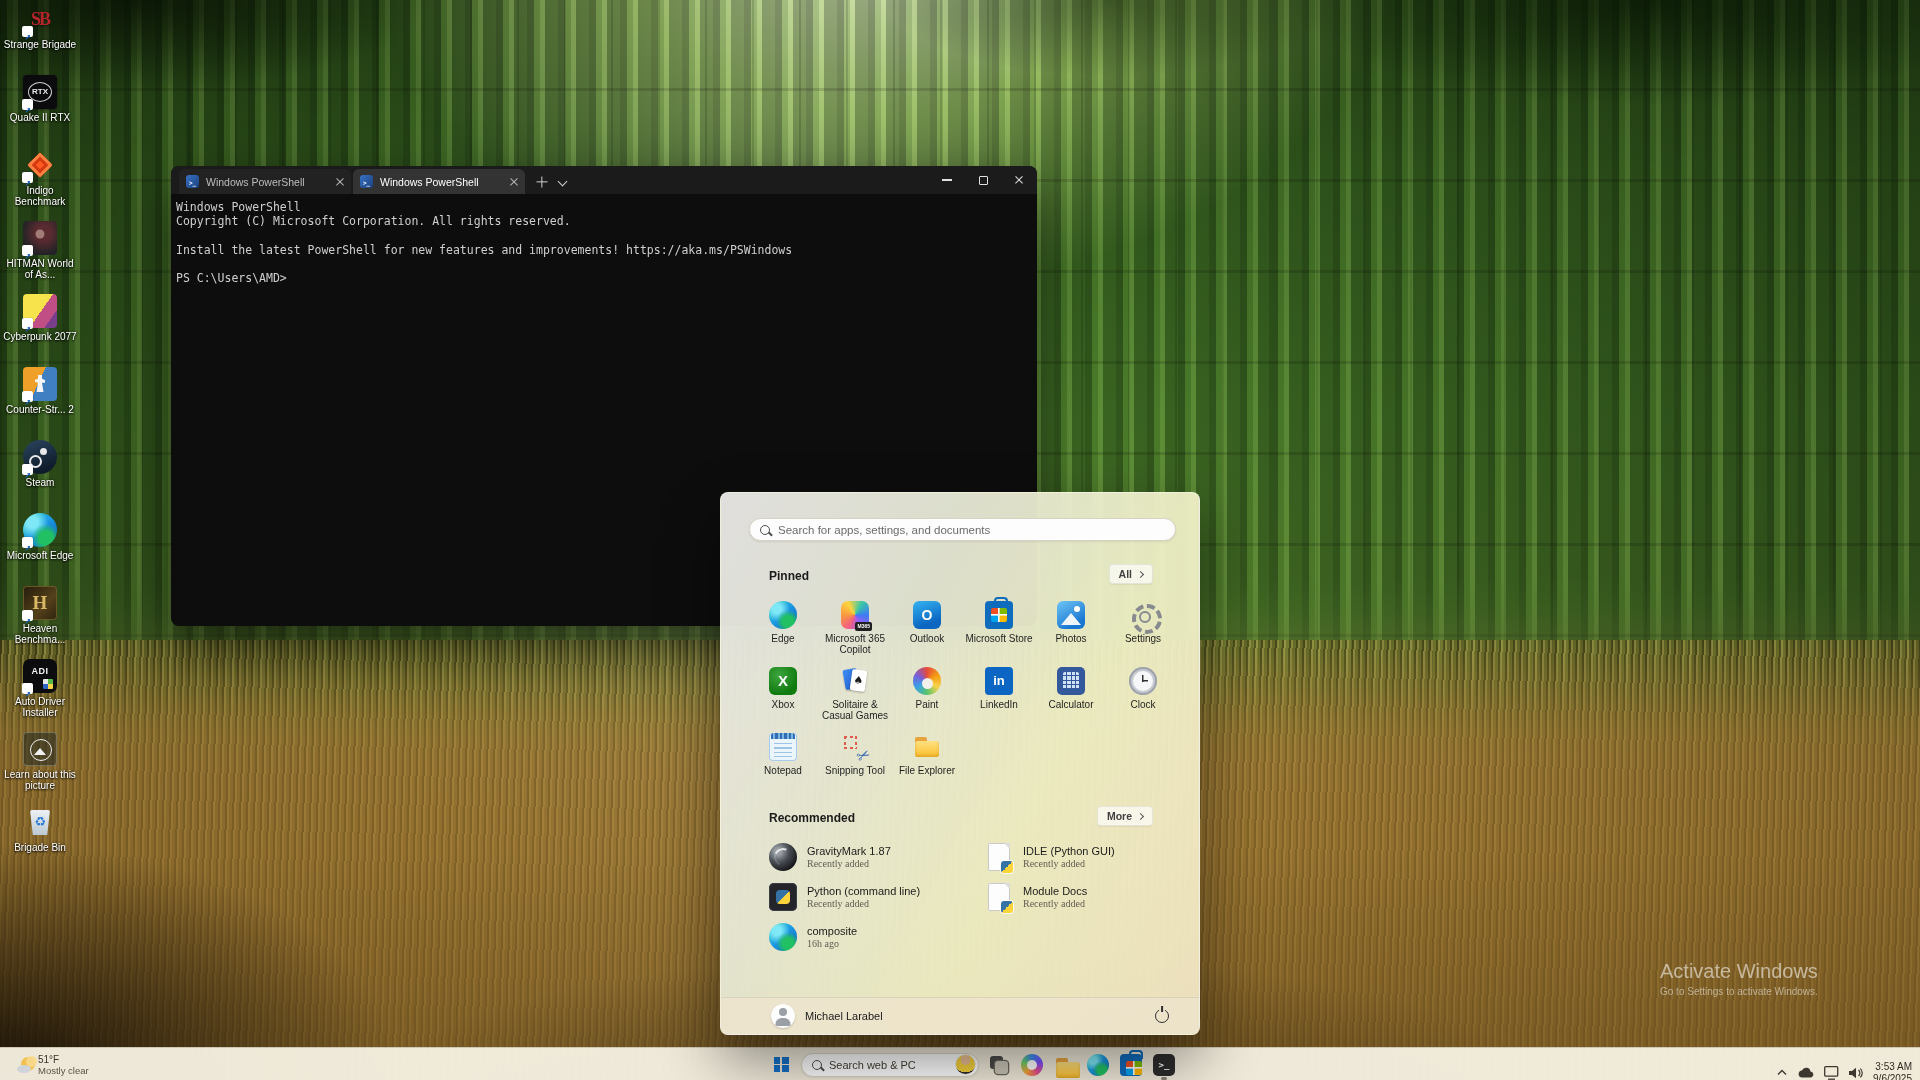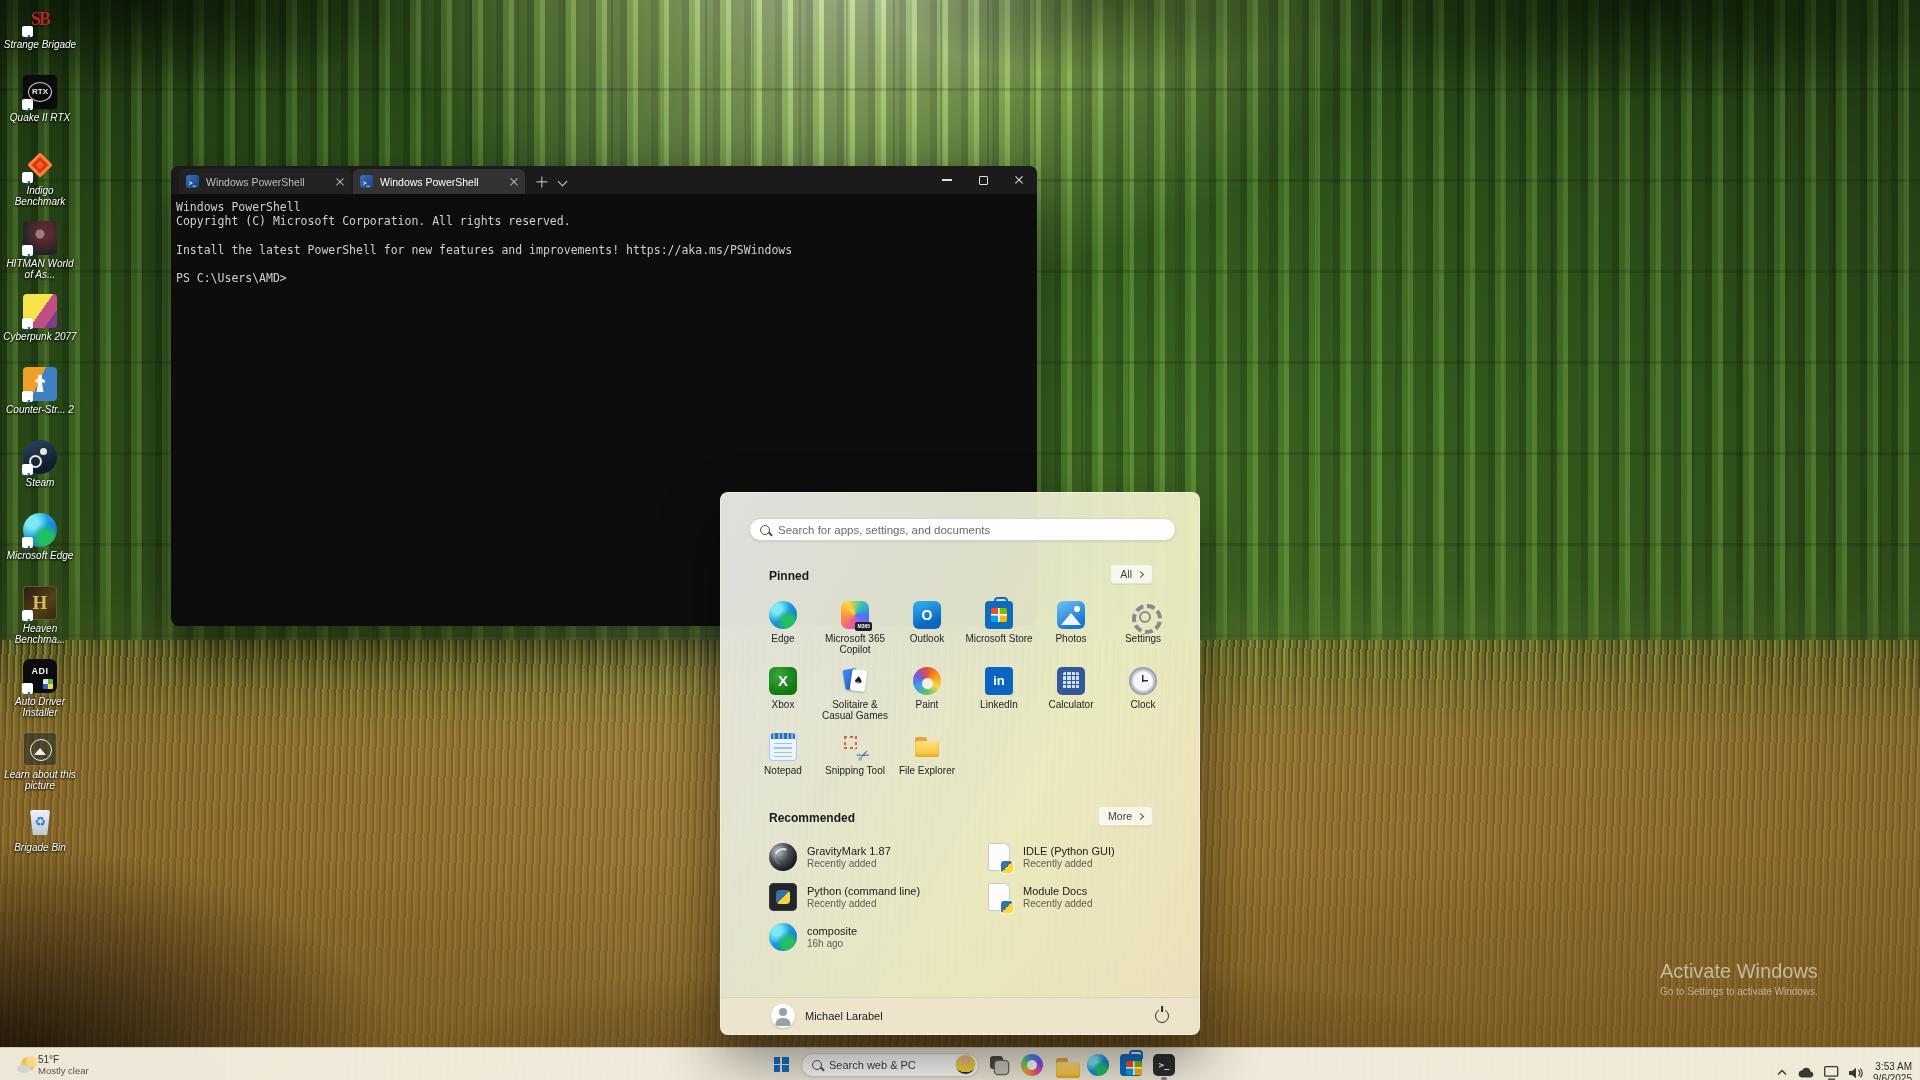--- a/index.html
+++ b/index.html
@@ -26,21 +26,21 @@
   .wp-canopy { background:
       radial-gradient(ellipse 420px 130px at 7% 0%, rgba(8,18,4,.85), transparent 70%),
       radial-gradient(ellipse 520px 150px at 86% 0%, rgba(8,22,4,.78), transparent 70%),
       radial-gradient(ellipse 320px 110px at 58% 0%, rgba(18,38,8,.5), transparent 70%); }
   .wp-dark { background:
       radial-gradient(ellipse 560px 330px at 0% 100%, rgba(14,9,4,.9), transparent 72%),
       radial-gradient(ellipse 800px 200px at 50% 102%, rgba(30,20,8,.45), transparent 75%); }
 
   
   .desktop-icons { position:absolute; left:2px; top:2px; width:78px; z-index:2; }
-  .dicon { width:76px; height:73px; display:flex; flex-direction:column; align-items:center;font-style:italic; }
+  .dicon { width:76px; height:73px; display:flex; flex-direction:column; align-items:center; }
   .tile-wrap { position:relative; width:34px; height:34px; flex:none; }
   .tile { position:absolute; inset:0; }
   .dlabel { margin-top:3px; font-size:10px; line-height:11px; color:#fff; text-align:center;
       text-shadow:0 1px 2px rgba(0,0,0,.95), 0 0 3px rgba(0,0,0,.7); max-width:75px; word-wrap:break-word; }
   .sc-arrow { position:absolute; left:-1px; bottom:-1px; width:11px; height:11px; background:#fff; border-radius:2px;
       box-shadow:0 0 1px rgba(0,0,0,.5); text-align:center; }
   .sc-arrow::after { content:"\2197"; font:700 8px/11px "DejaVu Sans",sans-serif; color:#1b62c4; }
 
   
   [data-icon="strange-brigade"]::after { content:"SB"; position:absolute; width:100%; text-align:center; color:#b5252c;
@@ -111,32 +111,32 @@
       box-shadow:0 25px 60px rgba(0,0,0,.45); border:1px solid rgba(255,255,255,.45); }
   .sm-search { position:absolute; left:28px; right:23px; top:25px; height:23px; border-radius:12px; background:#fdfdfd;
       border:1px solid #d6d2c4; box-shadow:0 1px 2px rgba(0,0,0,.08); display:flex; align-items:center; gap:8px; padding:0 10px; }
   .mag { width:10px; height:10px; border:1.6px solid #4f4f4f; border-radius:50%; position:relative; flex:none; }
   .mag::after { content:""; position:absolute; width:5px; height:1.6px; background:#4f4f4f; transform:rotate(45deg); right:-4px; bottom:-1px; }
   .sm-search input { border:none; outline:none; background:transparent; flex:1; font-size:11.5px; color:#333; font-family:"Liberation Sans",sans-serif; }
   .sm-search input::placeholder { color:#6b6b6b; }
   .sm-hdr { position:absolute; font-size:12px; font-weight:700; color:#1b1b1b; }
   .sm-btn { position:absolute; display:flex; align-items:center; gap:6px; padding:3px 9px;
       background:rgba(255,255,255,.68); border:1px solid rgba(0,0,0,.08); border-radius:4px;
-      font-size:10.5px; color:#3f3f3f; box-shadow:0 1px 1px rgba(0,0,0,.06); }
+      font-size:10.5px; color:#3f3f3f; box-shadow:0 1px 1px rgba(0,0,0,.06);font-weight:bold; }
   .chev-r { width:5px; height:5px; border-top:1.3px solid #555; border-right:1.3px solid #555; transform:rotate(45deg); }
   .pinned-grid { position:absolute; left:26px; top:102px; width:432px; display:grid; grid-template-columns:repeat(6,72px); grid-auto-rows:66px; }
   .papp { display:flex; flex-direction:column; align-items:center; padding-top:6px; border-radius:4px; }
   .app-ico { position:relative; width:28px; height:28px; flex:none; }
   .app-ico::before,.app-ico::after { position:absolute; }
   .papp-label { margin-top:4px; font-size:10px; line-height:11px; color:#1f1f1f; text-align:center; max-width:70px; }
   .rec-grid { position:absolute; left:46px; top:344px; display:grid; grid-template-columns:216px 216px; grid-auto-rows:40px; }
   .rec-item { display:flex; align-items:center; gap:10px; padding:2px 6px 2px 2px; border-radius:4px; }
   .rec-texts { min-width:0; }
   .rec-name { font-size:11px; color:#1b1b1b; white-space:nowrap; overflow:hidden; }
-  .rec-meta { font-size:10px; color:#605c52; margin-top:1px; }
+  .rec-meta { font-size:10px; color:#605c52; margin-top:1px;font-family:Liberation Serif, serif; }
   .sm-footer { position:absolute; left:0; right:0; bottom:0; height:37px; background:rgba(238,228,205,.8);
       border-top:1px solid rgba(0,0,0,.08); display:flex; align-items:center; padding:0 30px 0 50px; }
   .avatar { width:24px; height:24px; border-radius:50%; background:#fdfdfd; position:relative; overflow:hidden; box-shadow:0 1px 2px rgba(0,0,0,.18); flex:none; }
   .avatar::before { content:""; position:absolute; left:50%; top:4px; transform:translateX(-50%); width:8px; height:8px; border-radius:50%; background:#9aa0a6; }
   .avatar::after { content:""; position:absolute; left:50%; bottom:2px; transform:translateX(-50%); width:15px; height:8px; border-radius:7px 7px 2px 2px; background:#9aa0a6; }
   .sm-user { margin-left:10px; font-size:11px; color:#1b1b1b; }
   .power { margin-left:auto; width:14px; height:14px; border:1.6px solid #2f2f2f; border-radius:50%; position:relative; }
   .power::after { content:""; position:absolute; left:50%; top:-4px; transform:translateX(-50%); width:1.8px; height:6px;
       background:#2f2f2f; box-shadow:0 0 0 2px rgba(238,228,205,1); }
 

